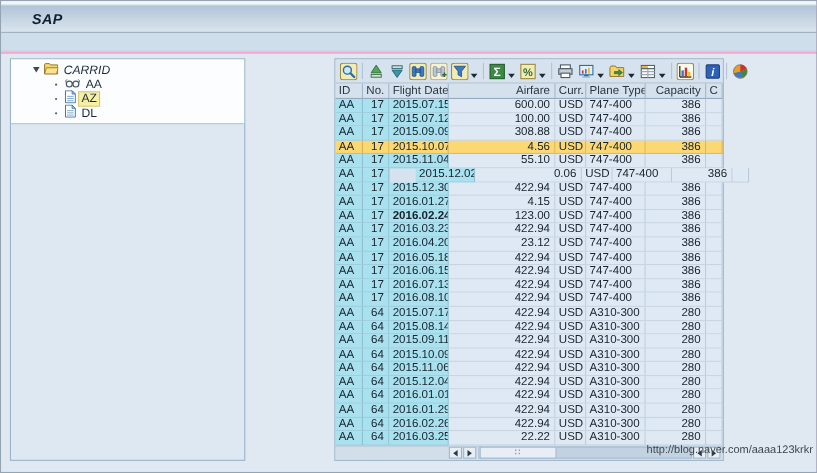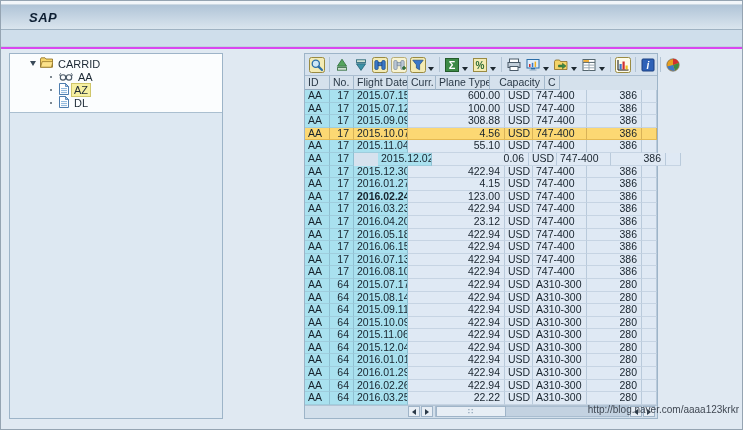--- a/index.html
+++ b/index.html
@@ -1,29 +1,29 @@
 <!DOCTYPE html>
 <html><head>
 <meta charset="utf-8">
 <style>
   * { margin:0; padding:0; box-sizing:border-box; }
   html,body { width:743px; height:430px; overflow:hidden; }
   body { font-family:"Liberation Sans",sans-serif; background:#e3ecf4; position:relative; }
-  .window { position:absolute; inset:0; border:1px solid #95a4b2; background:#d946ef; }
+  .window { position:absolute; inset:0; border:1px solid #95a4b2; background:#f9a8d4; }
   .topstrip { height:4px; background:#f2f6fa; border-bottom:1px solid #cdd9e3; }
   .titlebar { height:25px; background:linear-gradient(#b0c4d7,#dae5ee); border-bottom:1px solid #9fb2c2; display:flex; align-items:center; }
   .saplogo { margin-left:28px; font-size:13px; font-weight:bold; font-style:italic; color:#0e1f33; letter-spacing:.5px; }
   .menubar { height:17px; background:#cfdeeb; border-bottom:1px solid #c0d0de; }
   .content { position:absolute; top:48px; left:0; right:0; bottom:0; background:#e0e9f2; }
 
   
   .tree-panel { position:absolute; left:8px; top:4px; width:214px; height:366px; border:1px solid #9db4c8; background:#dde8f2; }
   .tree-box { background:#fbfdfe; border-bottom:1px solid #aabfd0; padding:3px 0 3px; }
   .trow { display:flex; align-items:center; height:13px; font-size:11px; color:#1c2935; gap:3px; padding-left:6px; white-space:nowrap; }
-  .trow.ind1 { padding-left:20px; }
+  .trow.ind1 { padding-left:20px;font-style:italic; }
   .trow.ind2 { padding-left:40px; }
   .exp { width:0; height:0; border-left:3.5px solid transparent; border-right:3.5px solid transparent; border-top:5px solid #3a4a58; margin-right:1px; flex:none; }
   .bullet { width:2px; height:2px; background:#55626e; border-radius:50%; margin-right:4px; flex:none; }
   .tlabel { line-height:12px; padding:0 2px; }
   .tlabel.sel { background:#f6f0a2; outline:1px solid #cfc66a; }
 
   
   .grid-panel { position:absolute; left:303px; top:4px; width:354px; border:1px solid #9db4c8; background:#d6e2ee; }
   .alv-toolbar { height:22px; display:flex; align-items:center; padding:0 3px; gap:1px; background:#d6e2ee; border-bottom:1px solid #a9bdd0; }
   .tbtn { width:18px; height:18px; display:flex; align-items:center; justify-content:center; flex:none; }
@@ -232,20 +232,21 @@
               <path d="M8 8 L13.8 6 A6.2 6.2 0 0 1 10 13.4 Z" fill="#3d8a46"></path>
               <path d="M8 8 L10 13.4 A6.2 6.2 0 0 1 2.2 9.5 Z" fill="#3a78c8"></path>
             </svg>
           </span>
       </div>
 
       <div class="alv-header">
           <div class="hcell" style="width: 25px;">ID</div>
           <div class="hcell r" style="width: 24px;">No.</div>
           <div class="hcell" style="width: 54px;">Flight Date</div>
+          <div class="hcell r" style="width: 97px;">Airfare</div>
           <div class="hcell" style="width: 28px;">Curr.</div>
           <div class="hcell" style="width: 54px;">Plane Type</div>
           <div class="hcell r" style="width: 55px;">Capacity</div>
           <div class="hcell" style="width: 15px;">C</div>
         </div>
       <div>
           <div class="row">
             <div class="cell key" style="width: 25px;">AA</div>
             <div class="cell key r" style="width: 24px;">17</div>
             <div class="cell key" style="width: 54px;">2015.07.15</div>

